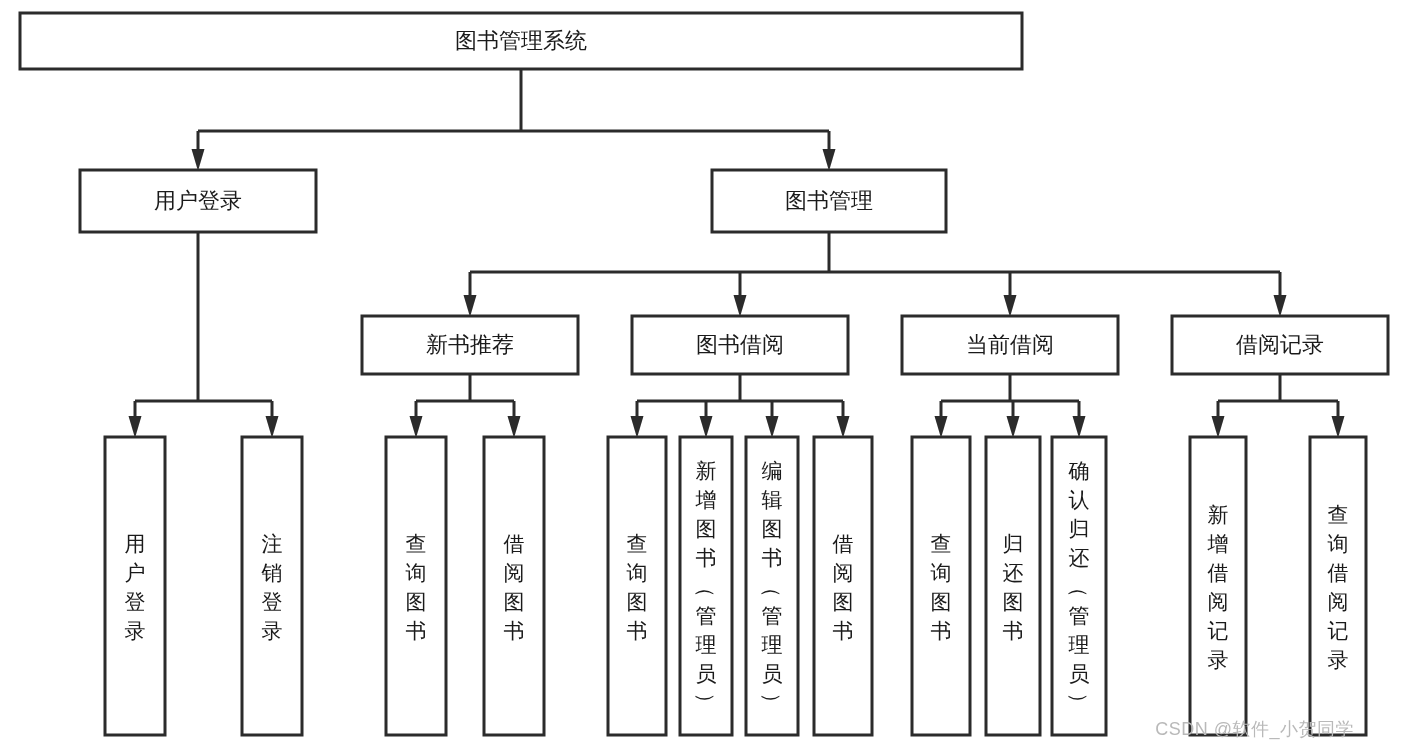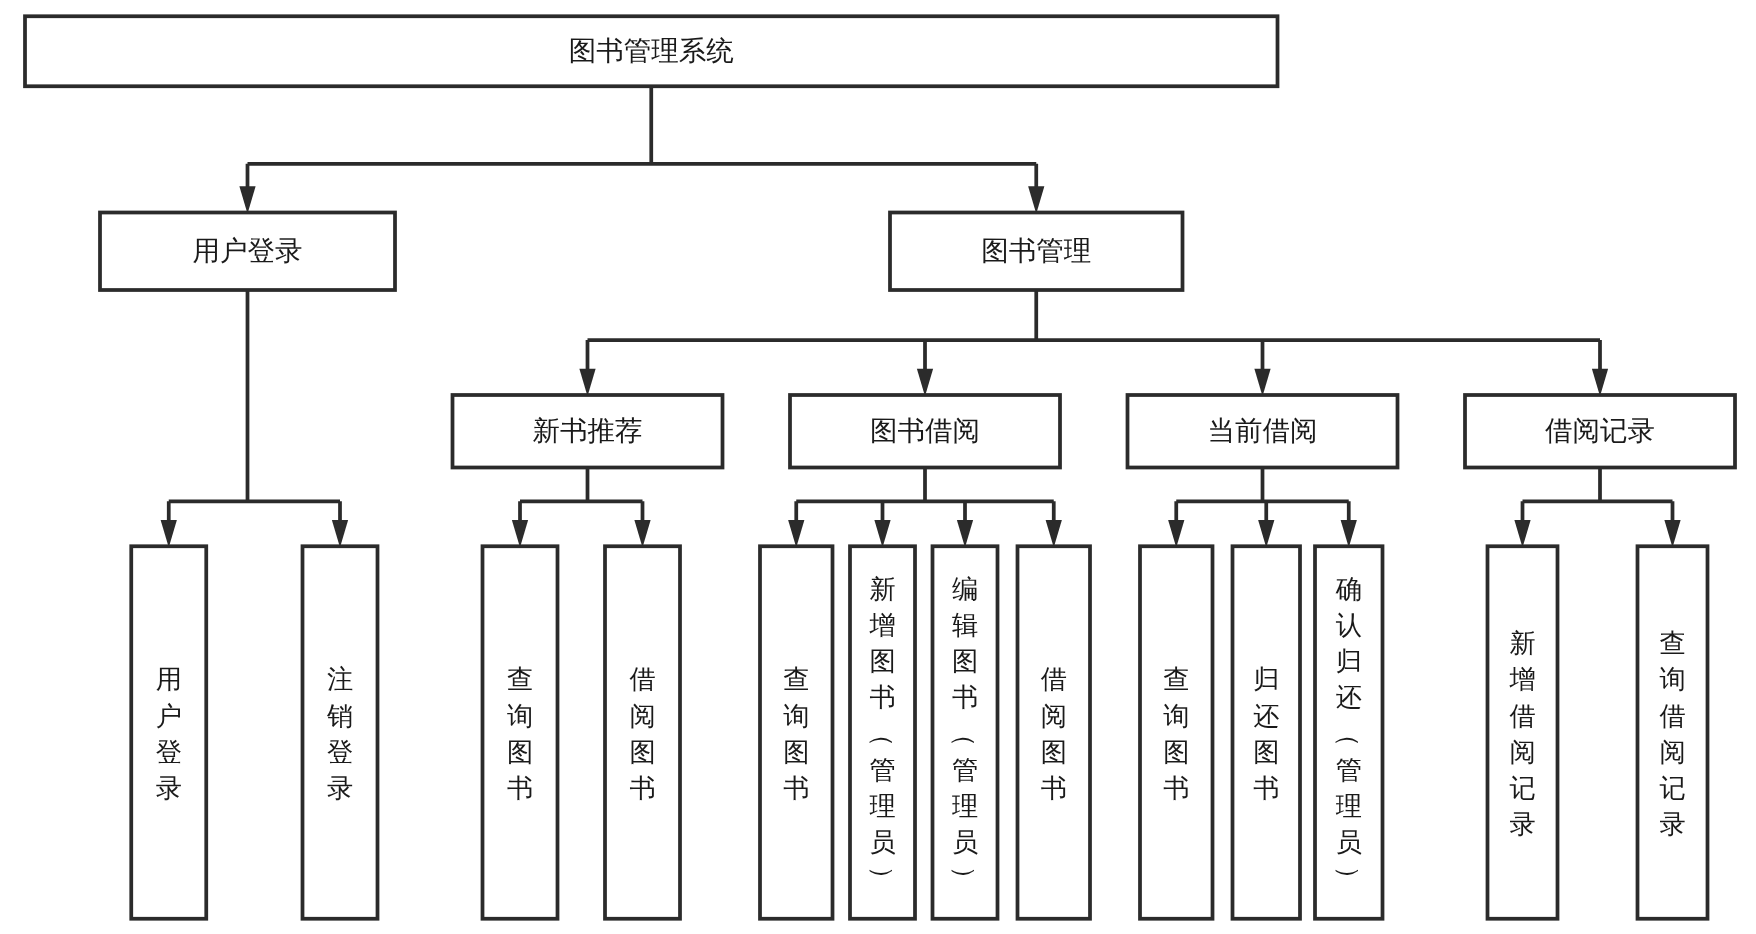--- a/index.html
+++ b/index.html
@@ -284,13 +284,14 @@
             <text x="1338" y="521.62" class="node-label-v">查</text>
             <text x="1338" y="550.62" class="node-label-v">询</text>
             <text x="1338" y="579.62" class="node-label-v">借</text>
             <text x="1338" y="608.62" class="node-label-v">阅</text>
             <text x="1338" y="637.62" class="node-label-v">记</text>
             <text x="1338" y="666.62" class="node-label-v">录</text>
           </g>
         </g>
       </g>
   </svg>
+  <div class="watermark-text">CSDN @软件_小贺同学</div>
 </div>
 
 </body></html>

